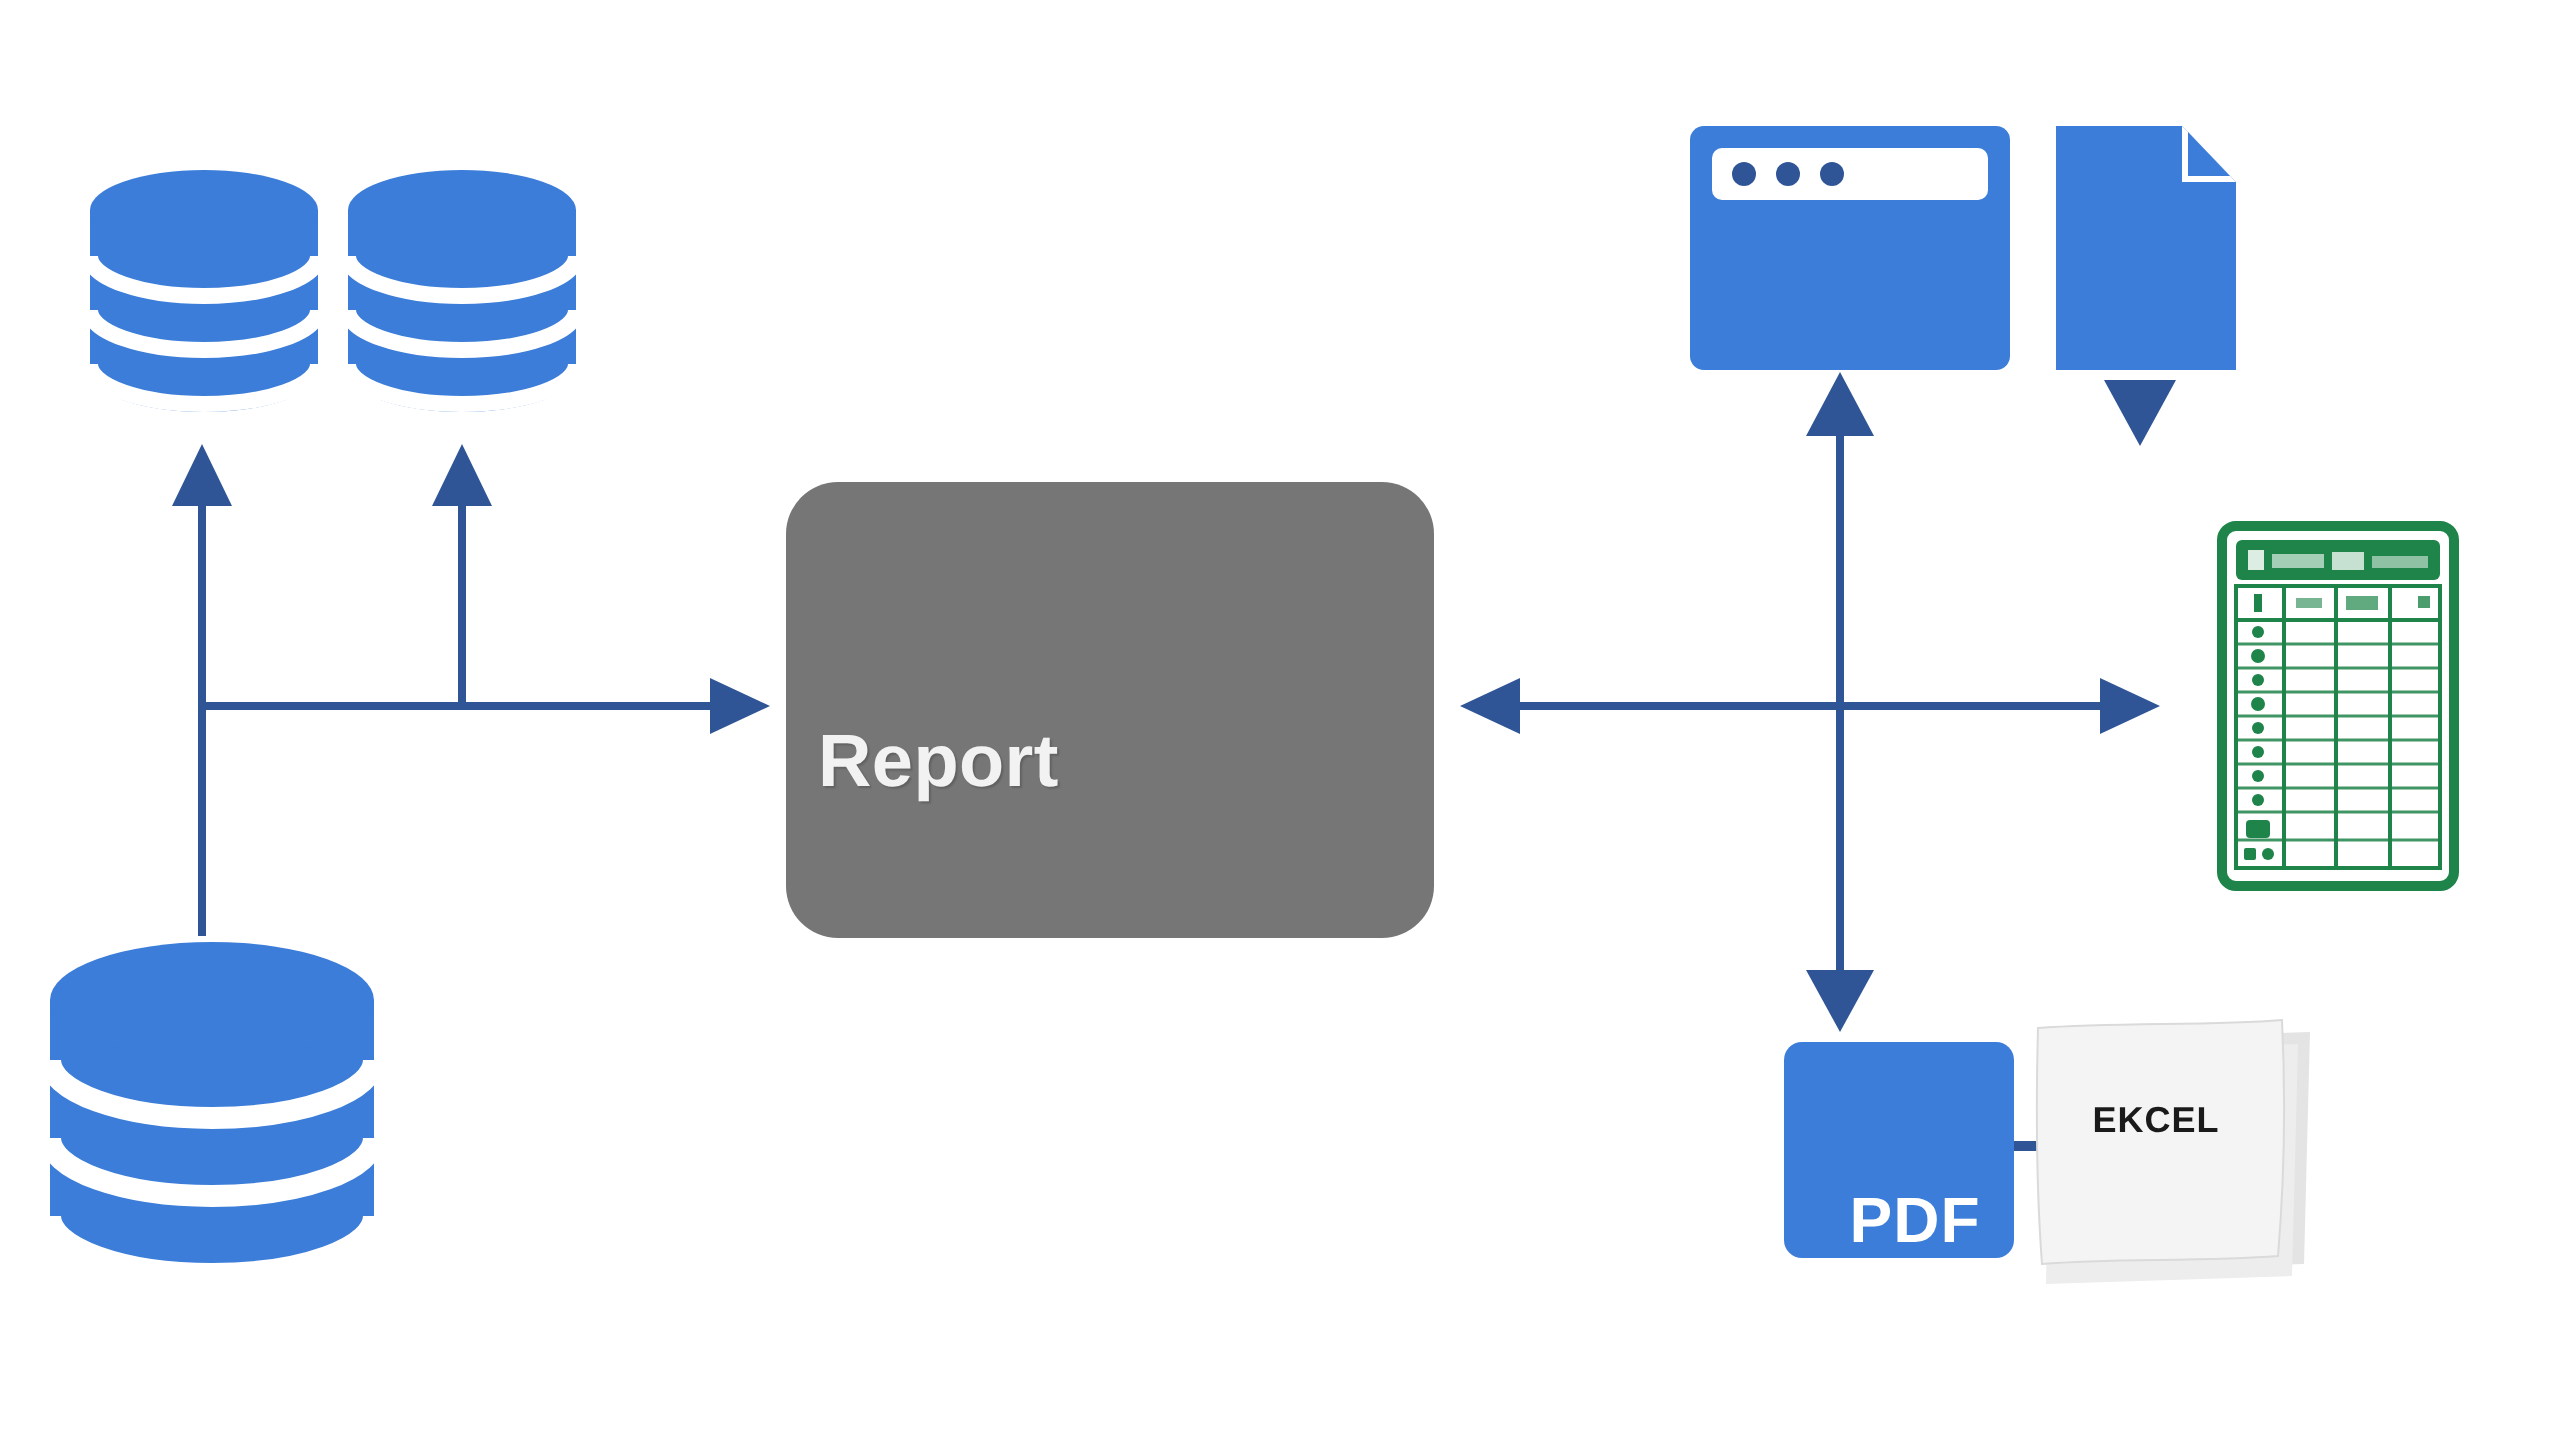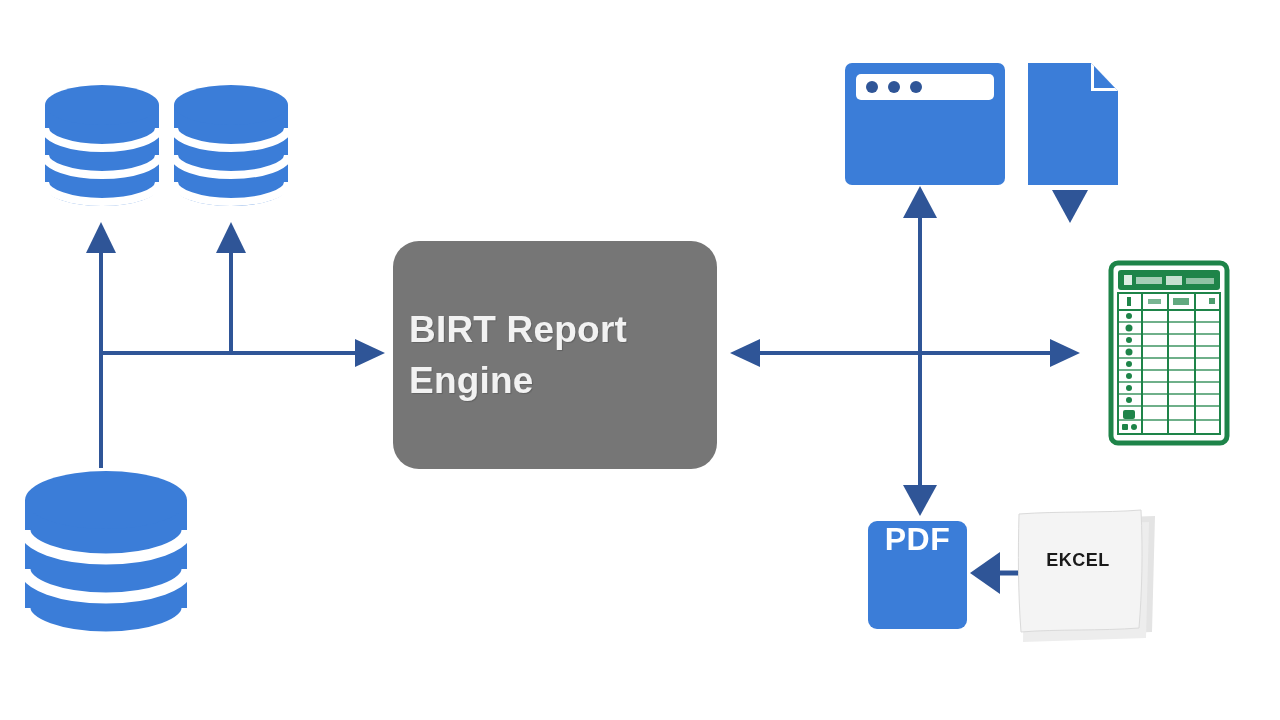--- a/index.html
+++ b/index.html
@@ -48,29 +48,30 @@
     letter-spacing: 0.2px;
     text-shadow: 1px 1px 1px rgba(0,0,0,.18);
     width: 260px;
   }
 
   
   .node svg { display: block; overflow: visible; }
 
   
   #pdf-node {
-    left: 868px;
+    left: 892px;
     top: 521px;
     width: 99px;
     height: 108px;
     background: #3B7DD8;
     border-radius: 9px;
     display: flex;
-    align-items: flex-start;
+    align-items: flex-end;
     justify-content: center;
+    padding-left: 16px;
   }
   #pdf-label {
     color: #ffffff;
     font-weight: bold;
     font-size: 32px;
     letter-spacing: 0.5px;
   }
 
   
   #excel-node {
@@ -189,22 +190,22 @@
         <ellipse cx="84" cy="32" rx="81" ry="29" fill="#3B7DD8"></ellipse>
         <path d="M3,62 a81,29 0 0 0 162,0" fill="none" stroke="#ffffff" stroke-width="11"></path>
         <path d="M3,101 a81,29 0 0 0 162,0" fill="none" stroke="#ffffff" stroke-width="11"></path>
         <path d="M3,140 a81,29 0 0 0 162,0" fill="none" stroke="#ffffff" stroke-width="11"></path>
       </g>
     </svg>
   </div>
 
   <div class="node" id="engine-box">
     <div id="engine-label">
-      <span>BIRT Report</span><br>
-      <span>Engine</span>
+      <br>
+      <span>Report</span>
     </div>
   </div>
 
   <div class="node" id="browser-node" style="left:845px; top:63px; width:160px; height:122px;">
     <svg width="160" height="122" viewBox="0 0 160 122">
       <rect x="0" y="0" width="160" height="122" rx="7" fill="#3B7DD8"></rect>
       <rect x="11" y="11" width="138" height="26" rx="5" fill="#ffffff"></rect>
       <circle cx="27" cy="24" r="6" fill="#2F5597"></circle>
       <circle cx="49" cy="24" r="6" fill="#2F5597"></circle>
       <circle cx="71" cy="24" r="6" fill="#2F5597"></circle>

